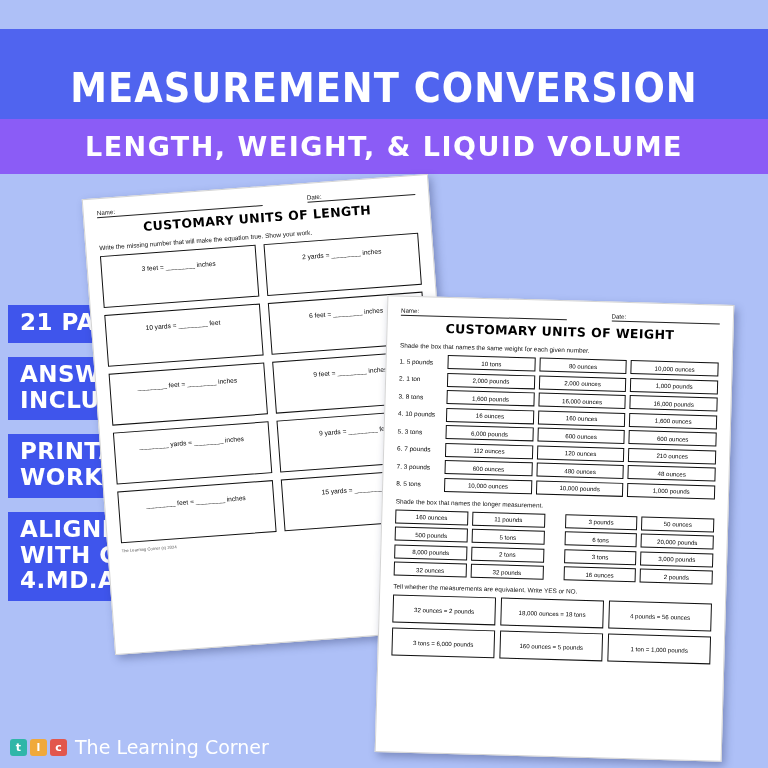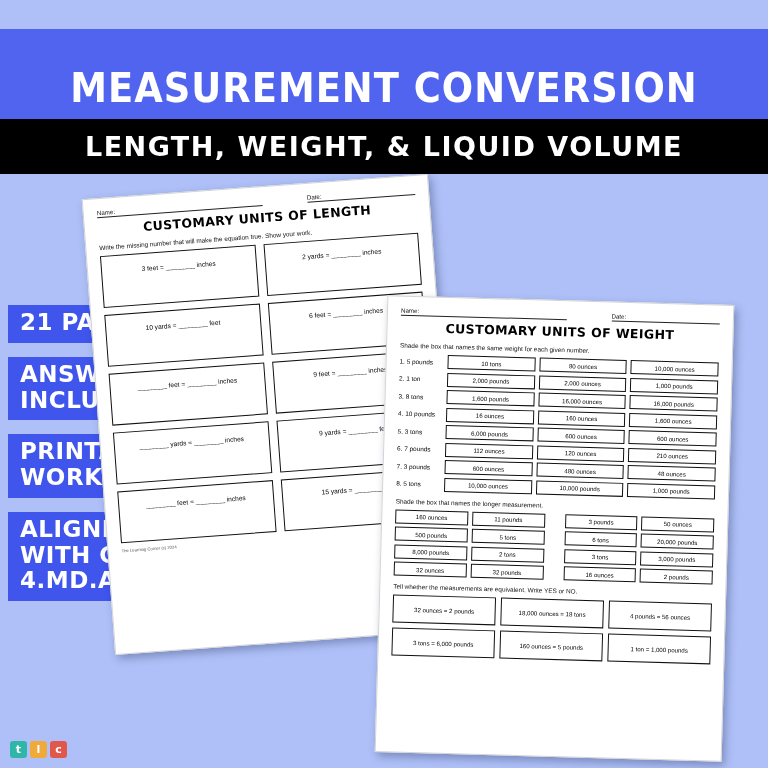--- a/index.html
+++ b/index.html
@@ -23,21 +23,21 @@
     letter-spacing:1px;
     text-transform:uppercase;
     line-height:1.05;
     text-align:center;
     font-stretch:condensed;
   }
   .title-1{font-size:41px;}
   .title-2{font-size:41px;}
   .subbar{
     position:absolute;top:119px;left:0;width:768px;height:55px;
-    background:#000000;
+    background:#8b5cf6;
     display:flex;align-items:center;justify-content:center;
   }
   .subbar span{
     color:#ffffff;font-family:"DejaVu Sans", sans-serif;font-weight:bold;
     font-size:27px;letter-spacing:1.5px;text-transform:uppercase;
   }
 
   
   .features{
     position:absolute;left:8px;top:305px;width:215px;
@@ -269,13 +269,14 @@
     </div>
   </div>
 </div>
 
 <div class="footer">
   <div class="logo-marks">
     <span class="lm1">t</span>
     <span class="lm2">l</span>
     <span class="lm3">c</span>
   </div>
+  <div class="brand">The Learning Corner</div>
 </div>
 
 </body></html>

